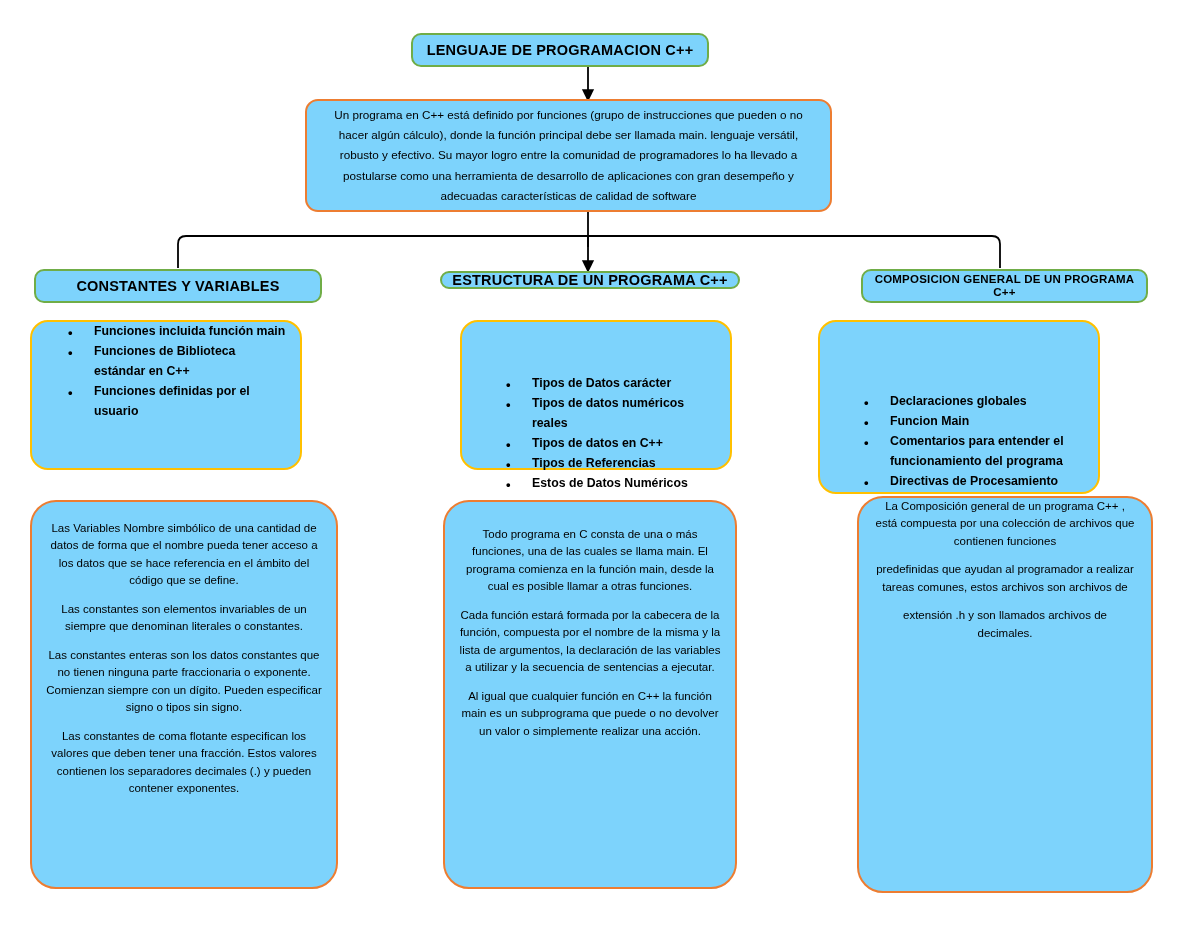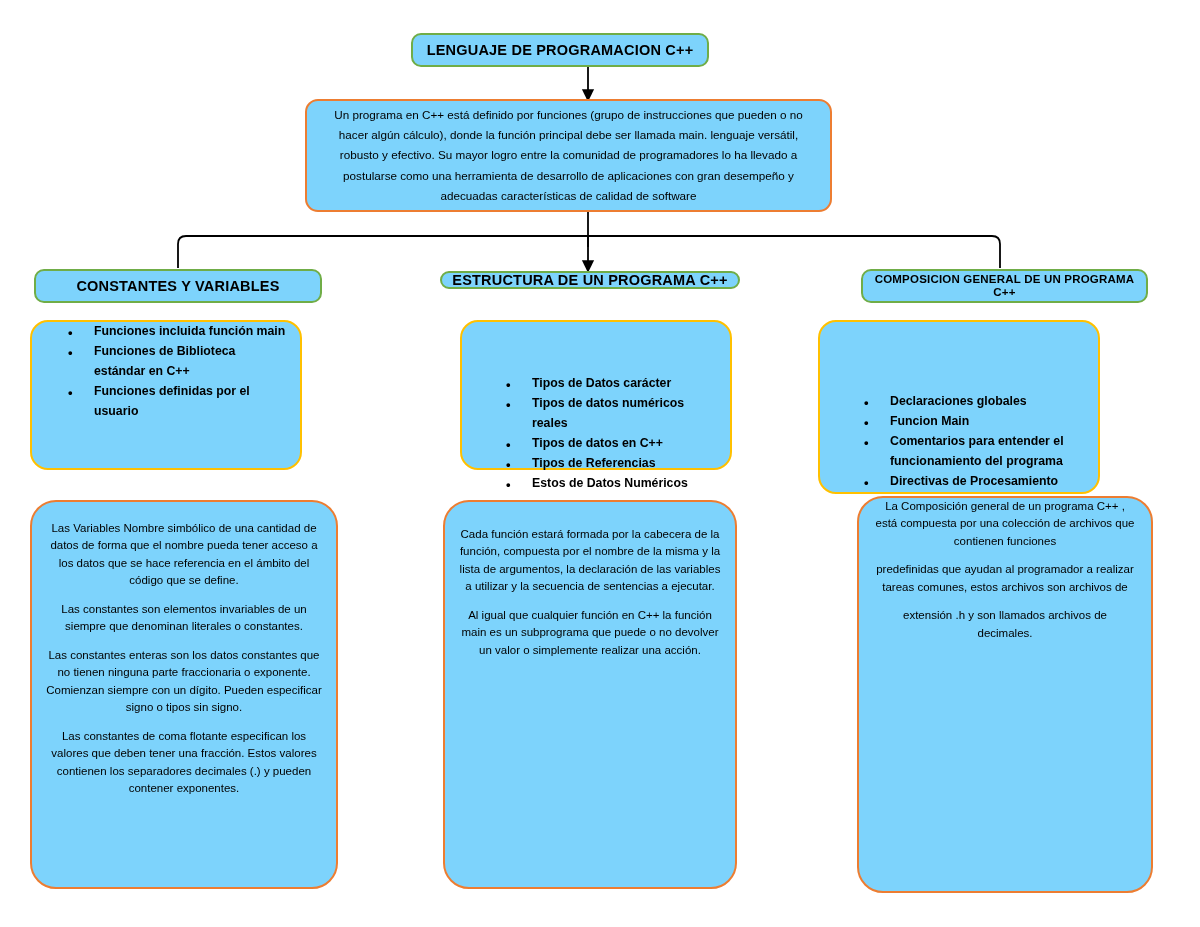--- a/index.html
+++ b/index.html
@@ -201,20 +201,21 @@
       <li>Tipos de Datos carácter</li>
       <li>Tipos de datos numéricos reales</li>
       <li>Tipos de datos en C++</li>
       <li>Tipos de Referencias</li>
       <li>Estos de Datos Numéricos</li>
     </ul>
   </div>
 
   <div class="box orange-box" id="detail-estructura">
     <div class="orange-text">
+      <p>Todo programa en C consta de una o más funciones, una de las cuales se llama main. El programa comienza en la función main, desde la cual es posible llamar a otras funciones.</p>
       <p>Cada función estará formada por la cabecera de la función, compuesta por el nombre de la misma y la lista de argumentos, la declaración de las variables a utilizar y la secuencia de sentencias a ejecutar.</p>
       <p>Al igual que cualquier función en C++ la función main es un subprograma que puede o no devolver un valor o simplemente realizar una acción.</p>
     </div>
   </div>
 
   <div class="box green-box" id="hdr-composicion">
     <span class="label">COMPOSICION GENERAL DE UN PROGRAMA C++</span>
   </div>
 
   <div class="box yellow-box" id="bullets-composicion">

